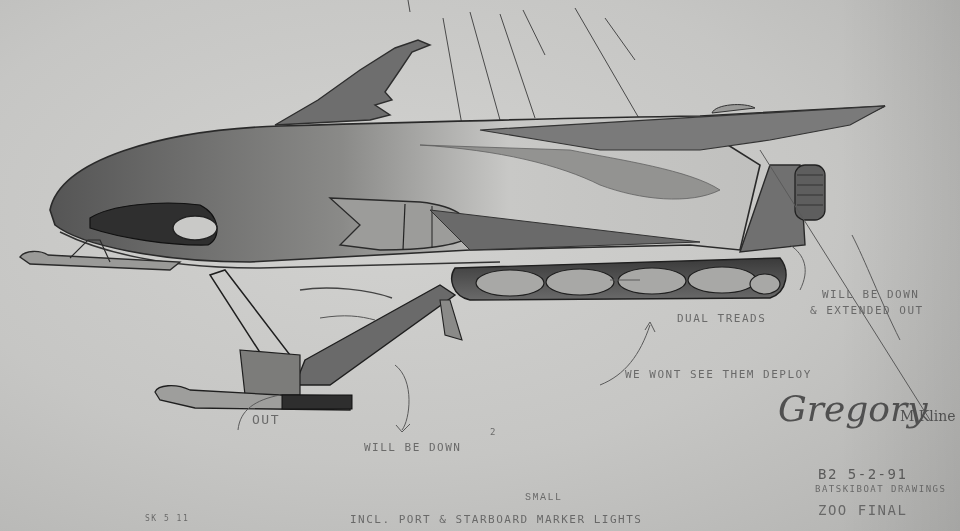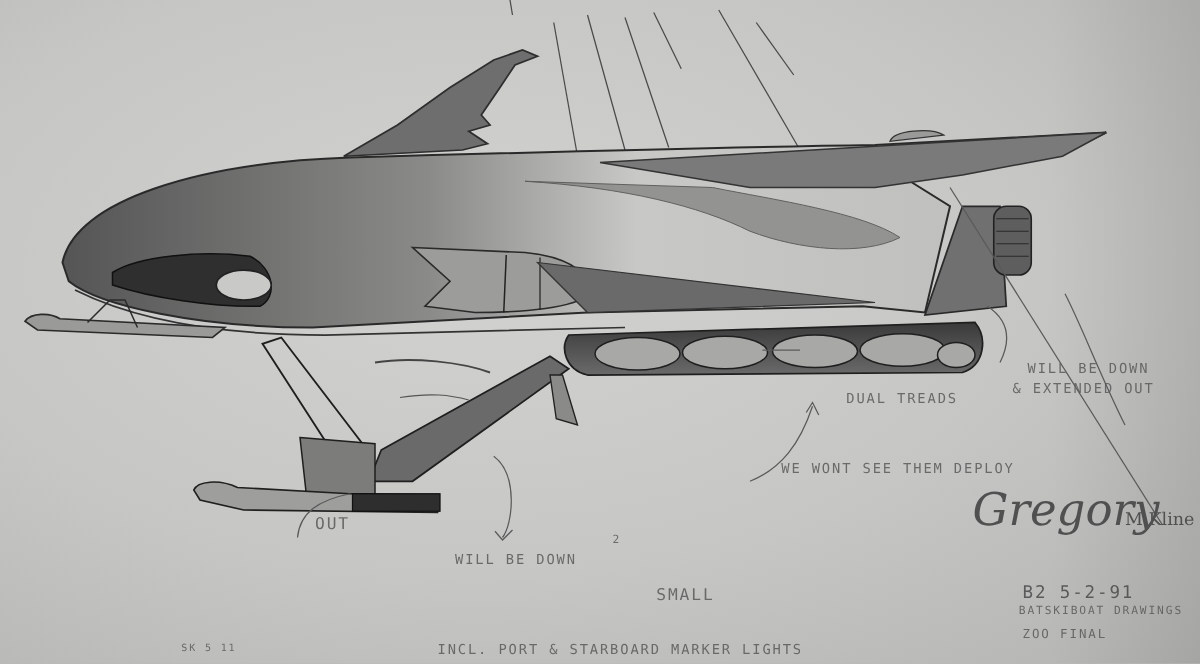--- a/index.html
+++ b/index.html
@@ -105,21 +105,21 @@
   </svg>
 
   <span class="note" style="left:650px;top:312px;padding-left:27px;">DUAL TREADS</span>
   <span class="note" style="left:822px;top:288px;">WILL BE DOWN</span>
   <span class="note" style="left:810px;top:304px;">&amp; EXTENDED OUT</span>
   <span class="note" style="left:625px;top:368px;">WE WONT SEE THEM DEPLOY</span>
   <span class="note" style="left:252px;top:412px;font-size:13px;">OUT</span>
   <span class="note" style="left:364px;top:441px;">WILL BE DOWN</span>
   <span class="note" style="left:490px;top:427px;font-size:9px;">2</span>
   <span class="note" style="left:350px;top:513px;">INCL. PORT &amp; STARBOARD MARKER LIGHTS</span>
-  <span class="note" style="left:525px;top:469px;font-size:13px;">SMALL</span>
+  <span class="note" style="left:525px;top:492px;font-size:10px;font-family:Liberation Mono, monospace;">SMALL</span>
   <span class="note" style="left:145px;top:514px;font-size:8px;">SK 5 11</span>
 
   <span class="sig" style="left:778px;top:388px;font-size:36px;">Gregory</span>
   <span class="sig" style="left:900px;top:408px;font-size:14px;font-style:normal;">M.Kline</span>
   <span class="note" style="left:818px;top:450px;font-size:14px;color:#4a4a4a;margin-top:16px;">B2 5-2-91</span>
   <span class="note" style="left:815px;top:484px;font-size:9px;">BATSKIBOAT DRAWINGS</span>
-  <span class="note" style="left:818px;top:502px;font-size:10px;">ZOO FINAL</span>
+  <span class="note" style="left:818px;top:502px;font-size:14px;">ZOO FINAL</span>
 </div>
 
 </body></html>

